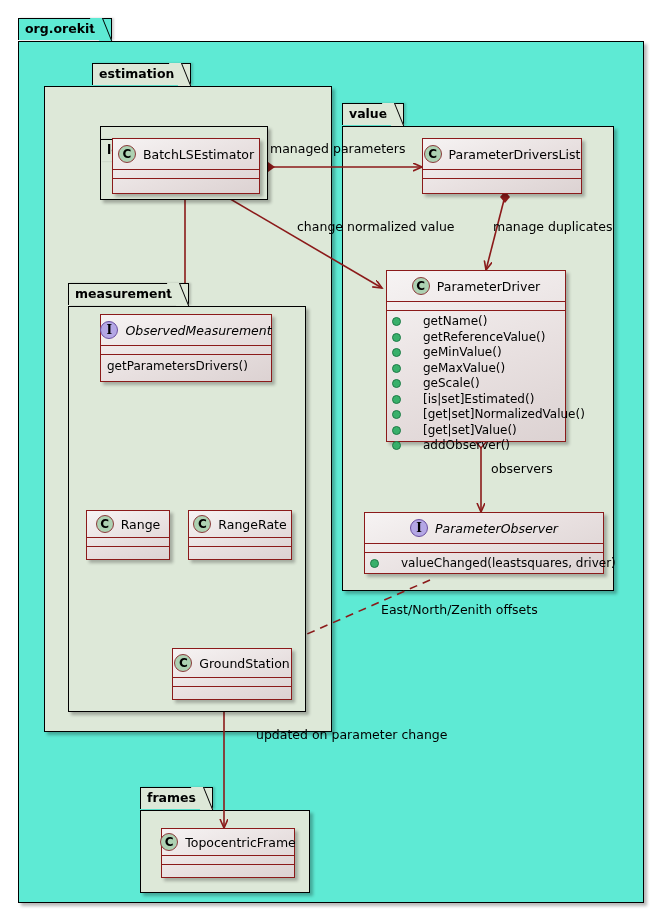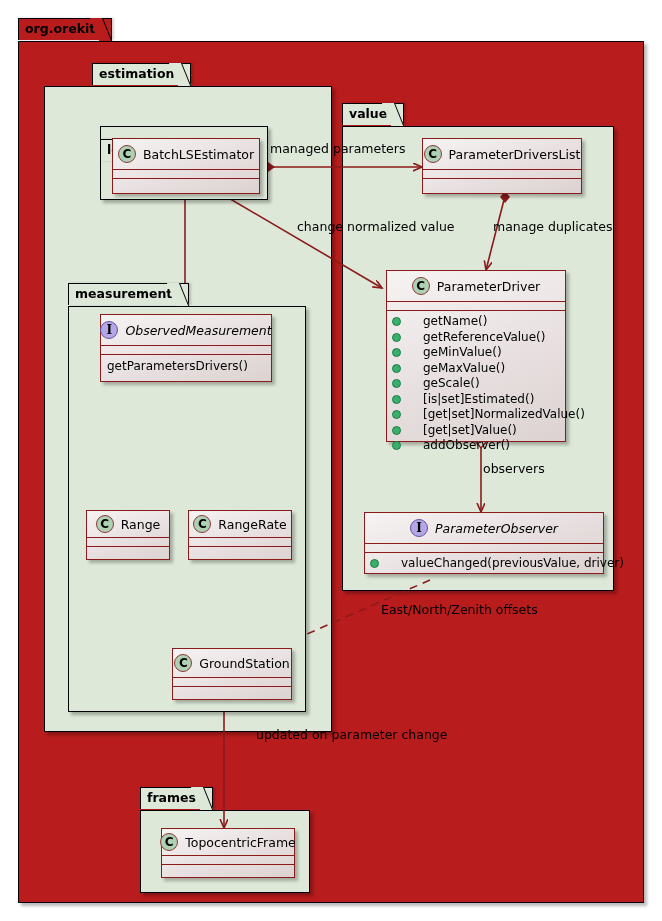--- a/index.html
+++ b/index.html
@@ -41,21 +41,21 @@
     position: absolute;
     right: -1px;
     top: -1px;
     bottom: -1px;
     width: 12px;
     background: inherit;
     border-right: 1.5px solid #000;
     transform: skewX(22deg);
     transform-origin: bottom right;
   }
-  .pkg-outer { background: #b91c1c; }
+  .pkg-outer { background: #5eead4; }
   .pkg-inner { background: #DDE8D8; }
 
   
   .cls {
     position: absolute;
     box-sizing: border-box;
     border: 1.5px solid #8B1A1A;
     background: linear-gradient(160deg, #F6F3F3 0%, #E8E0E0 55%, #DCD2D2 100%);
     box-shadow: 3px 3px 3px rgba(0,0,0,0.26);
   }
@@ -250,21 +250,21 @@
     </g>
 
     <g>
       <line x1="224" y1="700" x2="224" y2="828" stroke="#8B1A1A" stroke-width="1.6" marker-end="url(#arrowOpen)"></line>
     </g>
   </svg>
 
   <div class="lbl" style="left:270px; top:143px;">managed parameters</div>
   <div class="lbl" style="left:297px; top:221px;">change normalized value</div>
   <div class="lbl" style="left:493px; top:221px;">manage duplicates</div>
-  <div class="lbl" style="left:483px; top:463px;">observers</div>
+  <div class="lbl" style="left:483px; top:463px;padding-left:8px;">observers</div>
   <div class="lbl" style="left:365px; top:604px;margin-left:16px;">East/North/Zenith offsets</div>
   <div class="lbl" style="left:228px; top:729px;margin-left:28px;">updated on parameter change</div>
   <div class="mult" style="left:192px; top:630px;">1</div>
   <div class="mult" style="left:216px; top:630px;">1</div>
 
   <div class="cls" style="left:112px; top:138px; width:148px; height:56px; z-index:6;">
     <div class="cls-head">
       <span class="ico ico-class">C</span>
       <span class="cls-title">BatchLSEstimator</span>
     </div>
@@ -329,21 +329,21 @@
 
   <div class="cls" style="left:364px; top:512px; width:240px; height:62px; z-index:6;">
     <div class="cls-head">
       <span class="ico ico-iface">I</span>
       <span class="cls-title italic">ParameterObserver</span>
     </div>
     <div class="cls-sep"></div>
     <div class="cls-members">
       <div class="member">
         <span class="vis-dot"></span>
-        <span>valueChanged(previousValue, driver)</span>
+        <span>valueChanged(leastsquares, driver)</span>
       </div>
     </div>
   </div>
 
   <div class="cls" style="left:100px; top:314px; width:172px; height:68px; z-index:6;">
     <div class="cls-head">
       <span class="ico ico-iface">I</span>
       <span class="cls-title italic">ObservedMeasurement</span>
     </div>
     <div class="cls-sep"></div>

